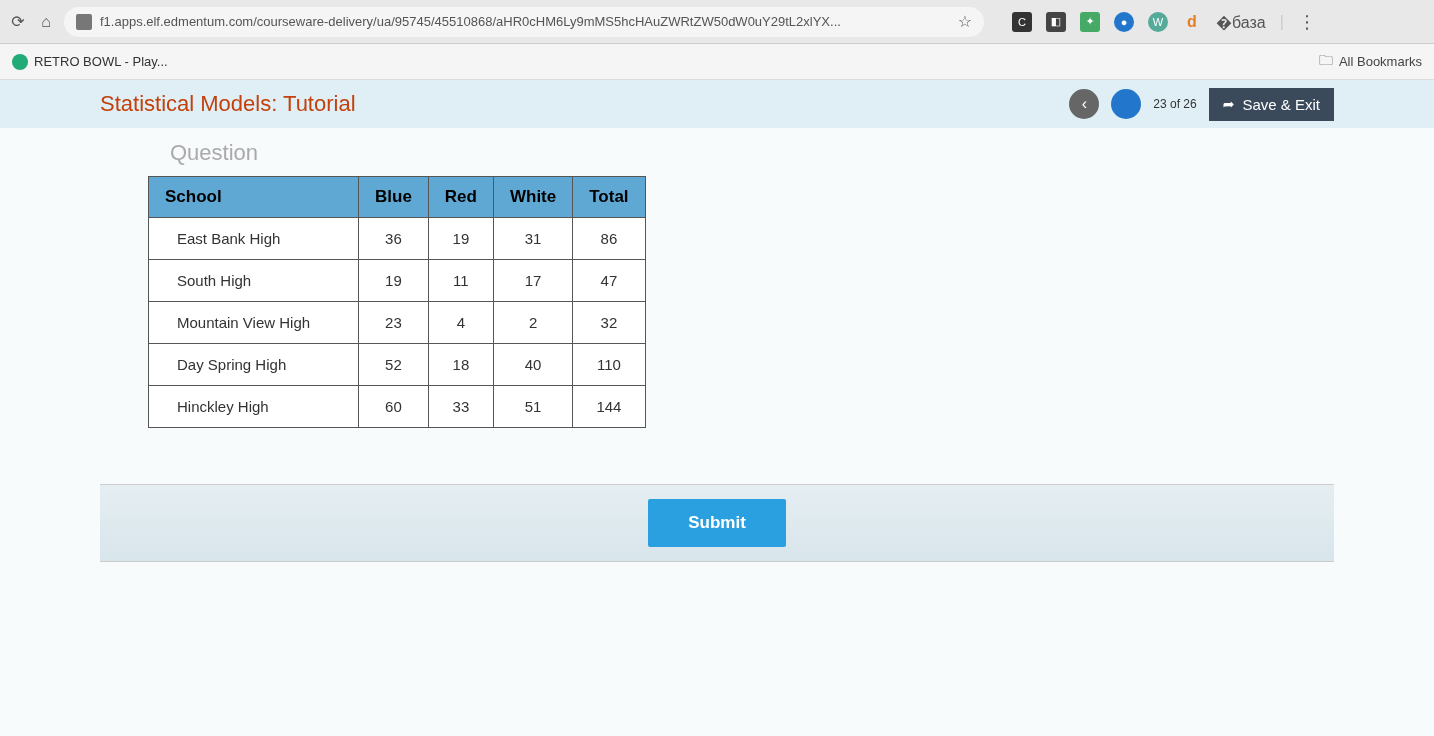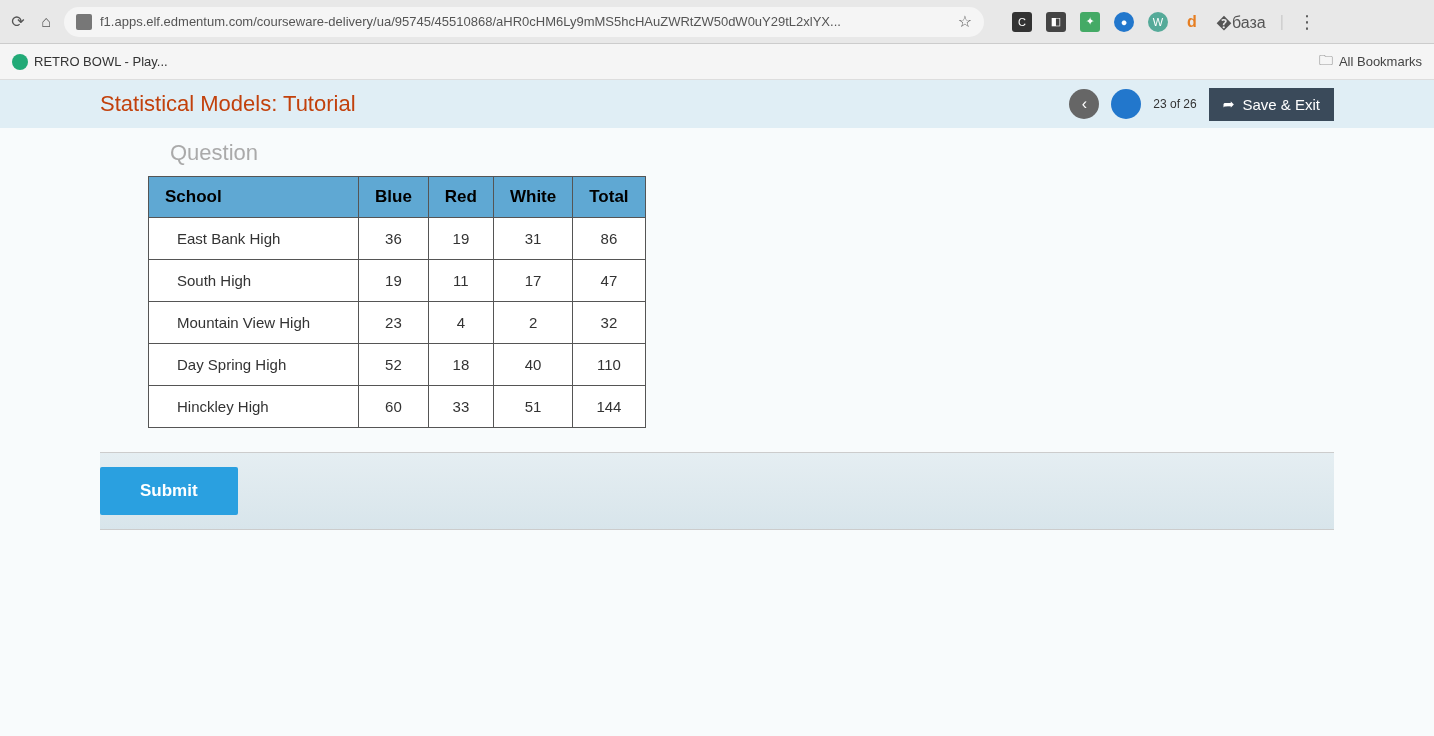--- a/index.html
+++ b/index.html
@@ -215,22 +215,23 @@
       font-size: 15px;
       color: #333;
       text-align: center;
     }
     .data-table td.school-name {
       text-align: left;
       padding-left: 28px;
     }
     
     .submit-row {
-      margin-top: 24px;
-      display: flex;
+      margin-top: 56px;
+      display: flex;
+      justify-content: center;
       background: linear-gradient(to bottom, #e5eef2, #d8e5eb);
       padding: 14px 0;
       border-top: 1px solid #ccc;
       border-bottom: 1px solid #ccc;
     }
     .submit-btn {
       background: #2aa0e0;
       color: white;
       border: none;
       padding: 14px 40px;

